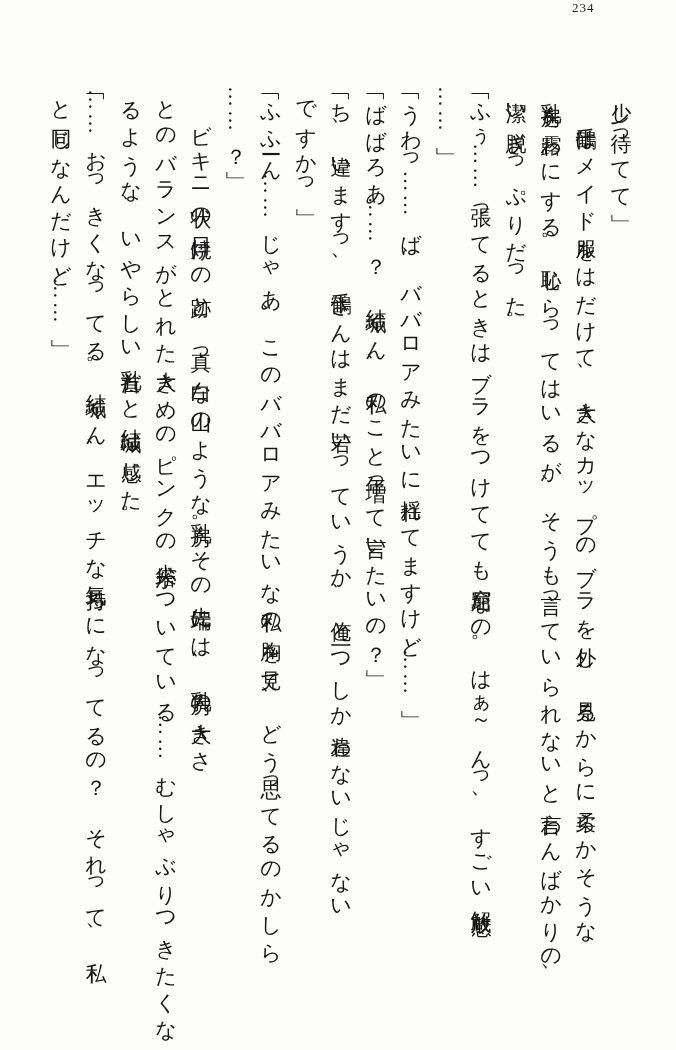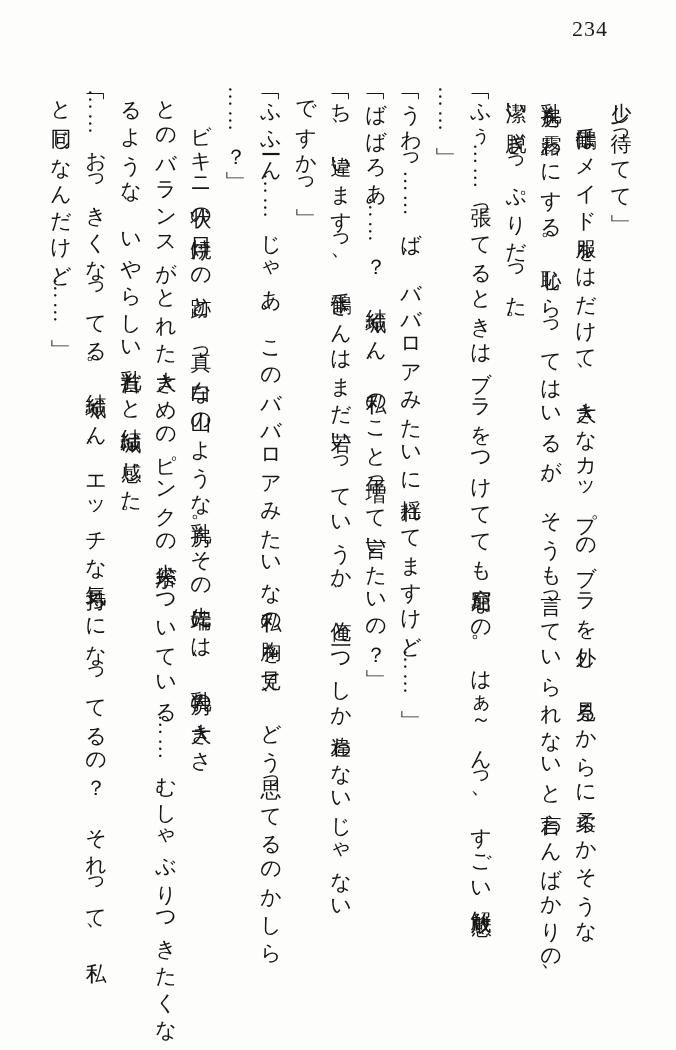--- a/index.html
+++ b/index.html
@@ -9,23 +9,23 @@
   body {
     width: 676px;
     height: 1050px;
     position: relative;
     background: #fdfdfc;
     overflow: hidden;
     font-family: "Liberation Serif", "DejaVu Serif", serif;
   }
   .page-number {
     position: absolute;
-    top: 16px;
+    top: 0;
     left: 572px;
-    font-size: 22px;
+    font-size: 13px;
     letter-spacing: 1px;
     color: #1c1c1c;
     font-family: "Liberation Serif", "DejaVu Serif", serif;
   }
   .text-block {
     position: absolute;
     top: 86px;
     right: 38px;
     height: 940px;
     writing-mode: vertical-rl;

